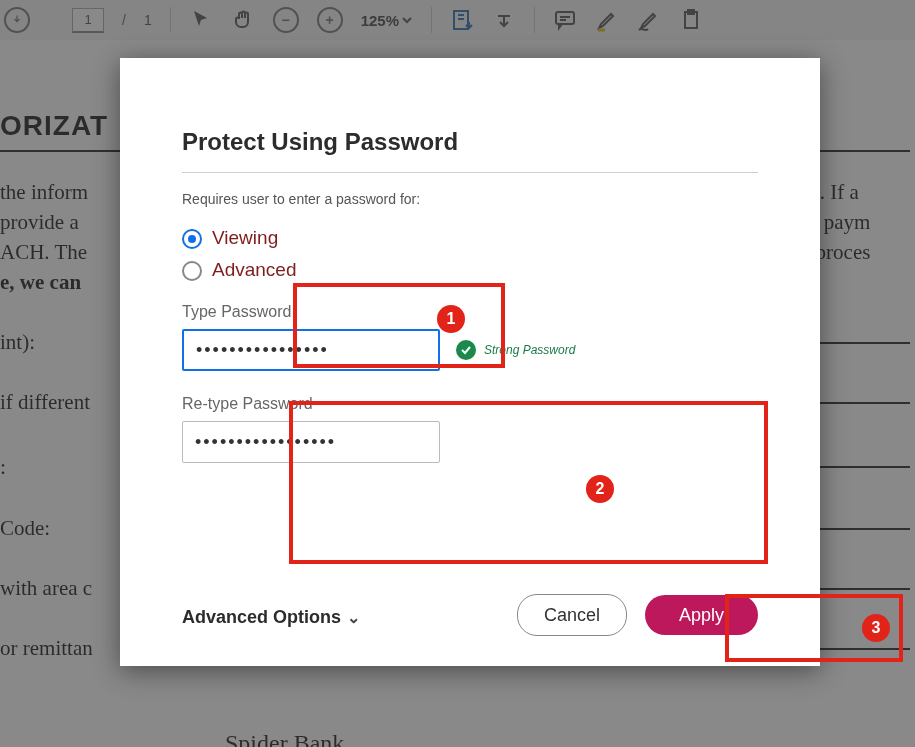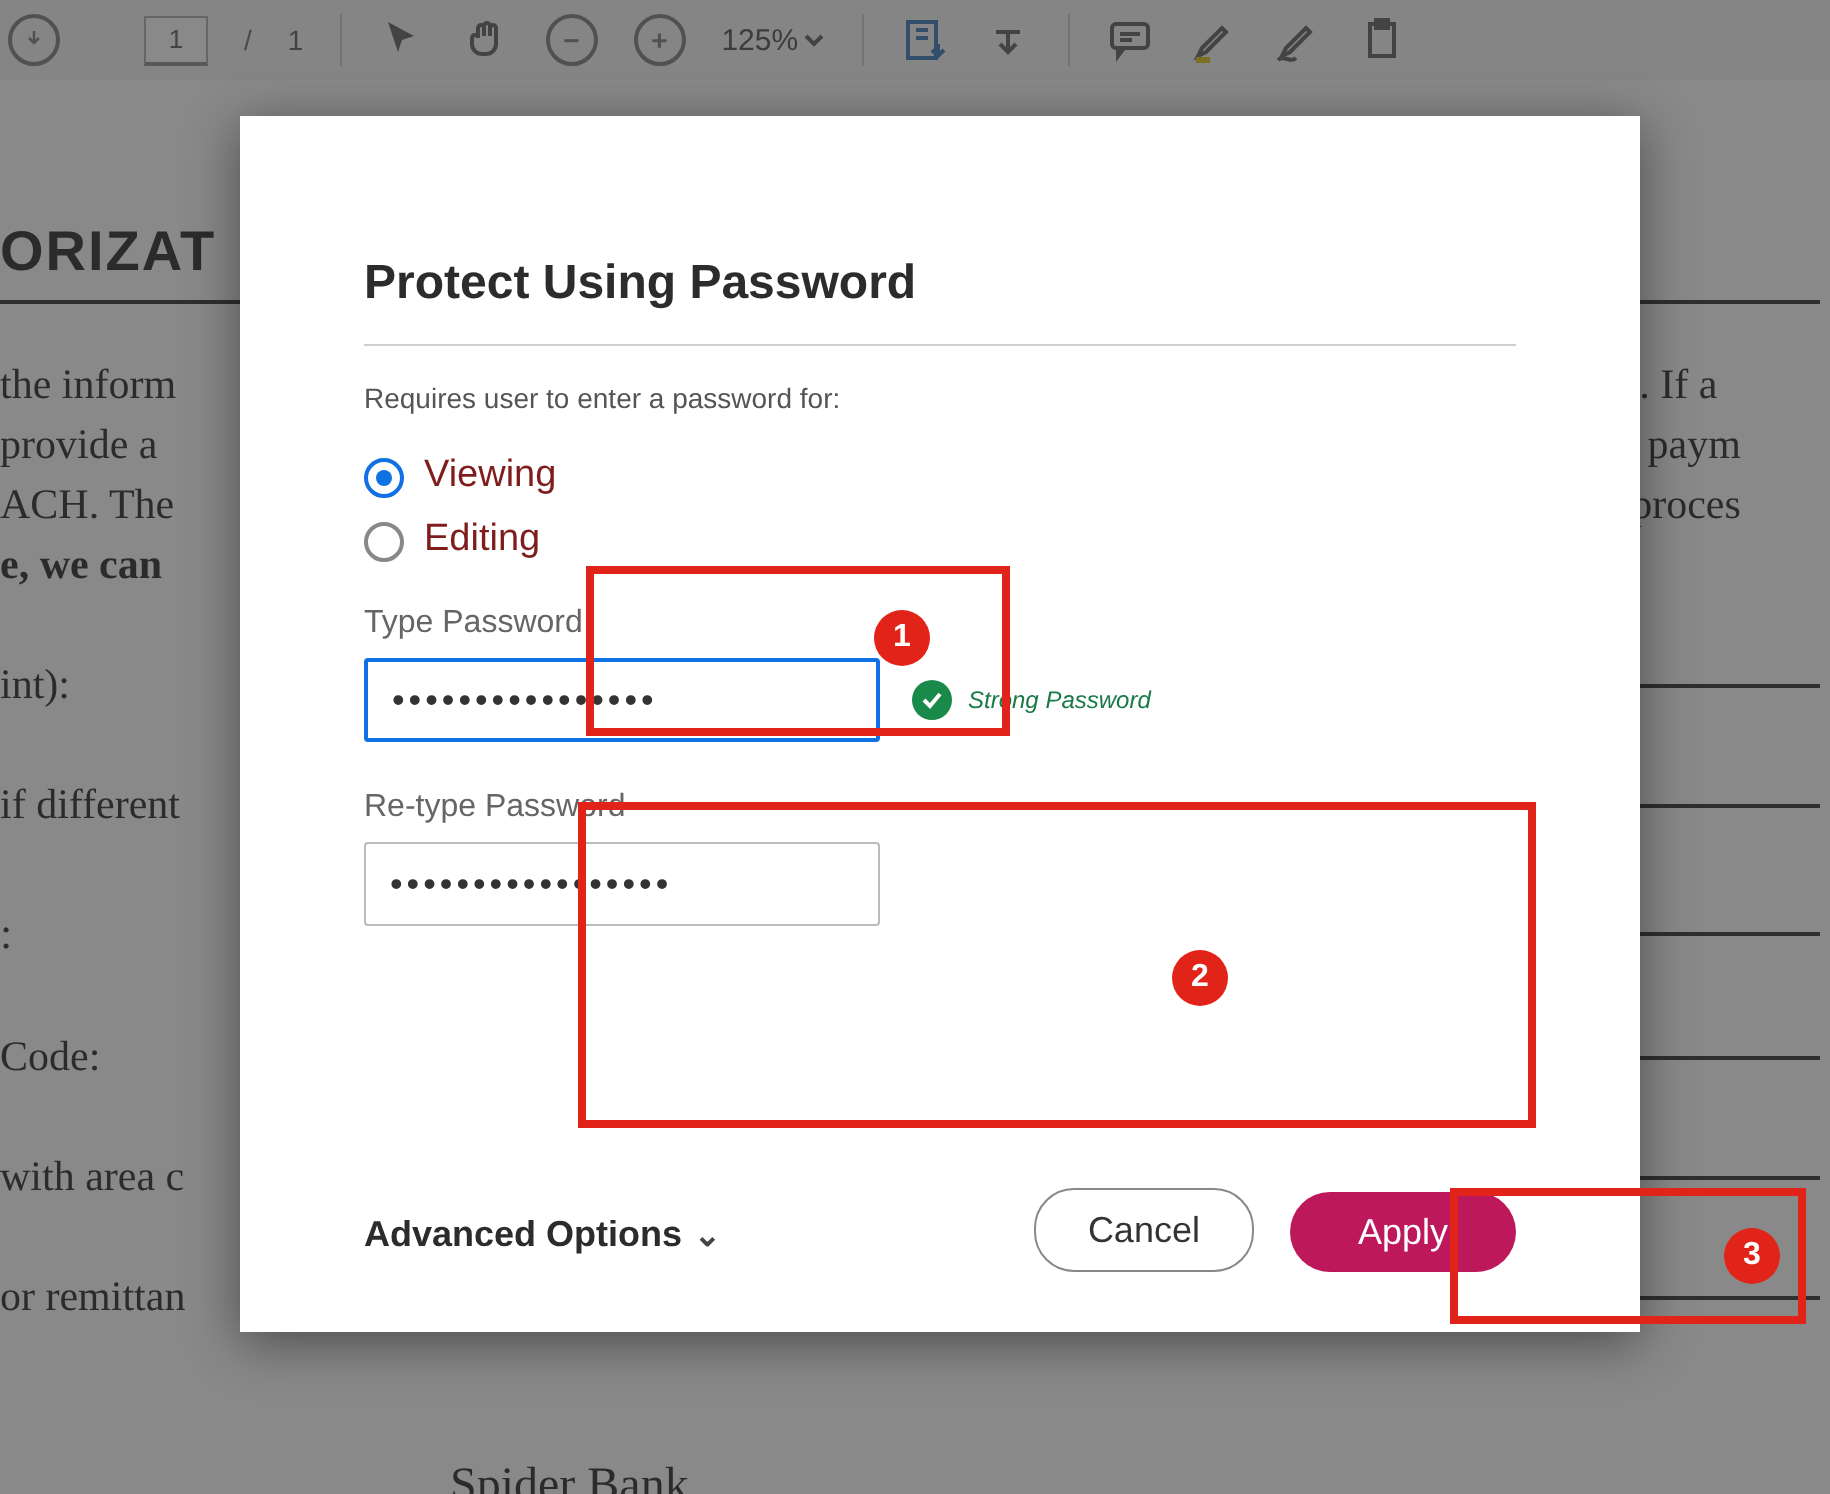--- a/index.html
+++ b/index.html
@@ -50,21 +50,21 @@
     background:#fff;
     text-align: center;
     line-height: 22px;
     font-size: 13px;
   }
   .toolbar .slash { color:#666; }
   .toolbar .vsep { width:1px; height:26px; background:#ccc; }
   .toolbar .tool-svg { width:24px; height:24px; display:block; }
   .toolbar .zoom {
     display:flex; align-items:center; gap:2px;
-    font-size:15px; color:#444;
+    font-size:15px; color:#444;font-weight:bold;
   }
 
   .doc-page {
     position: absolute;
     left: 0;
     top: 40px;
     width: 915px;
     height: 707px;
     background: #fff;
     color: #1a1a1a;
@@ -193,21 +193,21 @@
     font-weight:600;
     color:#2c2c2c;
     display:flex; align-items:center; gap:6px;
     cursor:pointer;
   }
   .chev { font-size:16px; color:#444; }
 
   .btn-row {
     position:absolute;
     right:0; bottom:0;
-    display:flex; align-items:flex-end; gap:18px;
+    display:flex; align-items:center; gap:18px;
   }
   .btn {
     height:40px;
     border-radius: 20px;
     font-size:18px;
     display:flex; align-items:center; justify-content:center;
     padding: 0 26px;
     cursor:pointer;
     user-select:none;
   }
@@ -350,21 +350,21 @@
     <div class="dlg-hr"></div>
     <div class="requires">Requires user to enter a password for:</div>
 
     <div class="radio-group">
       <div class="radio-row">
         <span class="radio selected"></span>
         <span>Viewing</span>
       </div>
       <div class="radio-row">
         <span class="radio"></span>
-        <span>Editing</span>
+        <span>Advanced</span>
       </div>
     </div>
 
     <div class="field-label">Type Password</div>
     <div class="pw-row">
       <input type="password" class="pw-input focused" value="••••••••••••••••" style="">
       <div class="strength">
         <span class="check-circ">
           <svg viewBox="0 0 12 12">
               <path d="M2 6l3 3 5-6" fill="none" stroke="#fff" stroke-width="2"></path>

